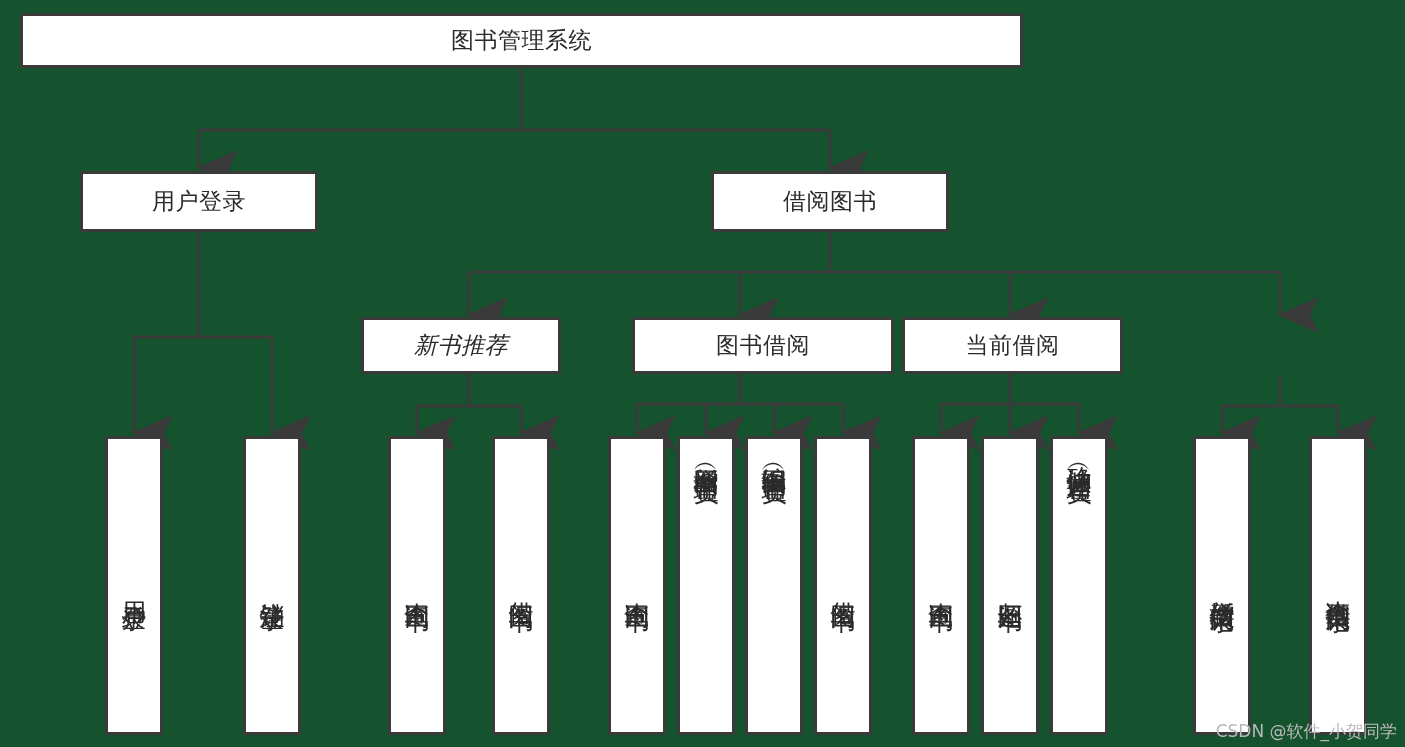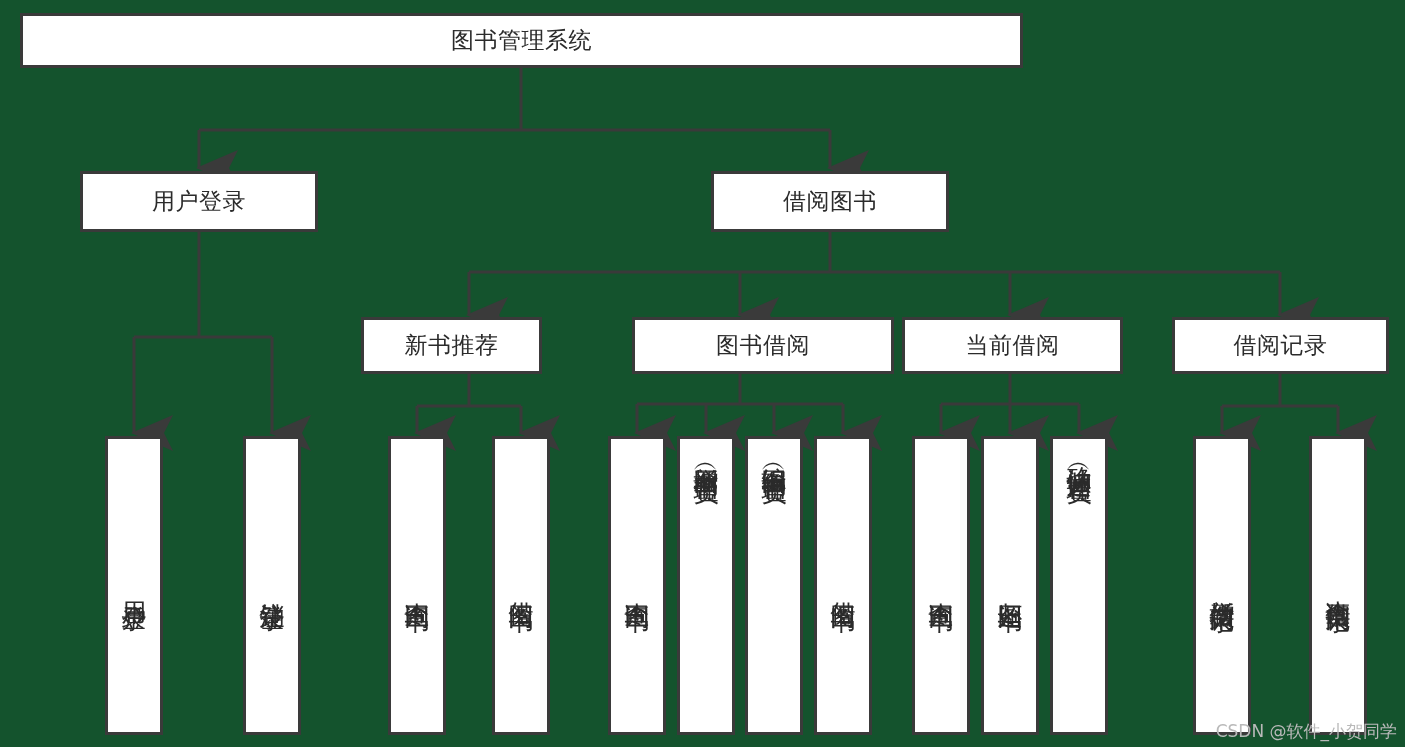--- a/index.html
+++ b/index.html
@@ -139,35 +139,32 @@
   </div>
 
   <div class="node horiz" style="left:80px; top:171px; width:238px; height:61px;">
     <span class="label">用户登录</span>
   </div>
 
   <div class="node horiz" style="left:711px; top:171px; width:238px; height:61px;">
     <span class="label">借阅图书</span>
   </div>
 
-  <div class="node horiz" style="left:361px; top:317px; width:181px; height:57px;">
+  <div class="node horiz" style="left:361px; top:317px; width:200px; height:57px;font-style:italic;">
     <span class="label">新书推荐</span>
   </div>
 
   <div class="node horiz" style="left:632px; top:317px; width:262px; height:57px;">
     <span class="label">图书借阅</span>
   </div>
 
   <div class="node horiz" style="left:902px; top:317px; width:221px; height:57px;">
     <span class="label">当前借阅</span>
   </div>
 
-  <div class="node horiz" style="left:1172px; top:317px; width:217px; height:57px;">
-    <span class="label">借阅记录</span>
-  </div>
 
   <div class="node vert center" style="left:105px; top:436px; width:58px; height:299px;">
     <span class="label">用户登录</span>
   </div>
 
   <div class="node vert center" style="left:243px; top:436px; width:58px; height:299px;">
     <span class="label">注销登录</span>
   </div>
 
   <div class="node vert center" style="left:388px; top:436px; width:58px; height:299px;">

